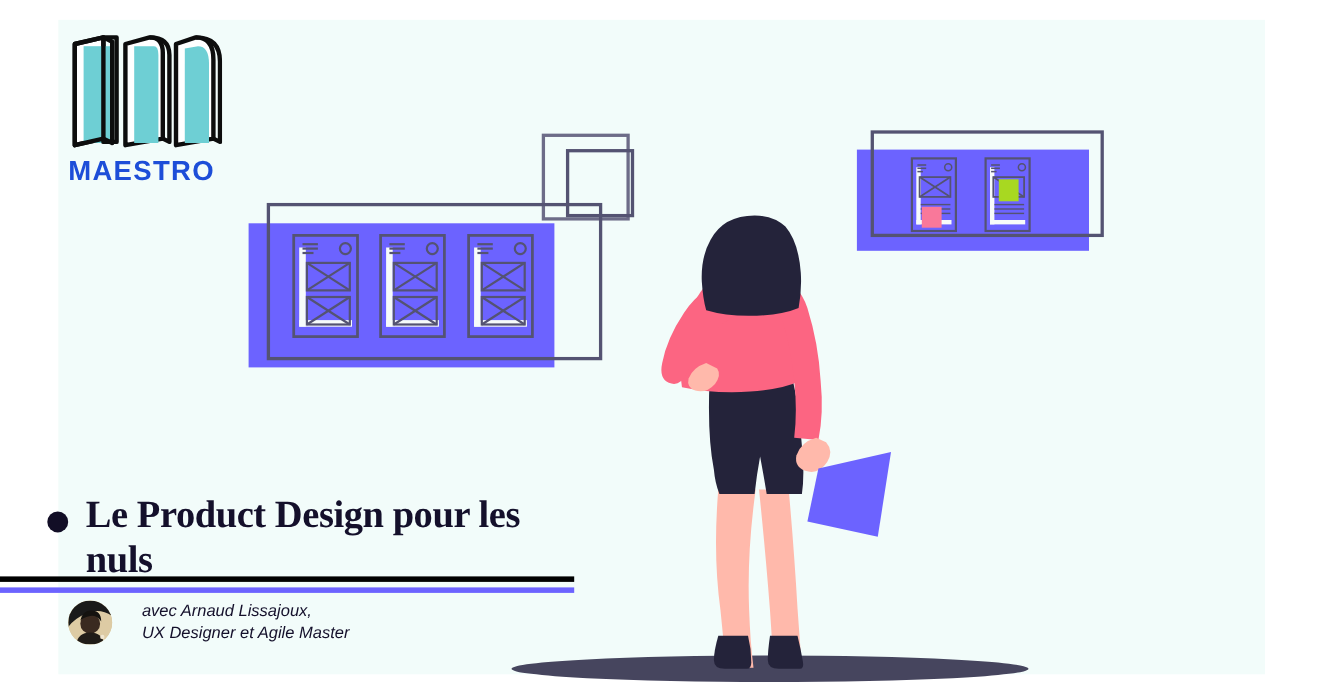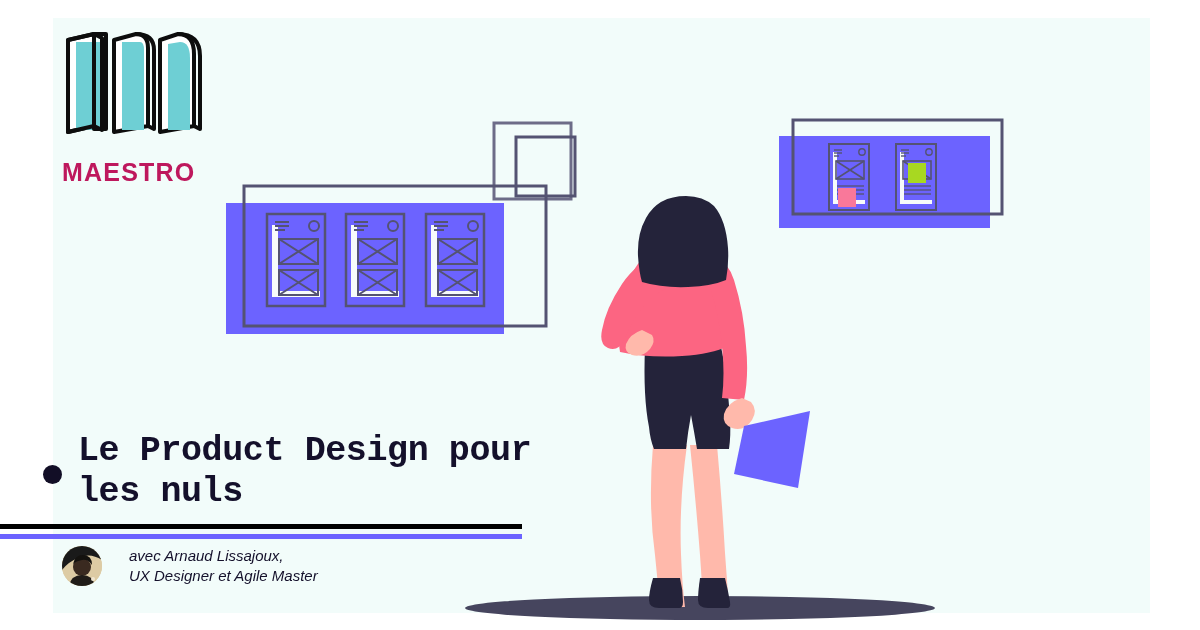--- a/index.html
+++ b/index.html
@@ -31,25 +31,25 @@
     position: absolute;
     left: 62px;
     top: 28px;
     width: 140px;
     height: 145px;
   }
   #logo svg { display: block; }
   .logo-word {
     position: absolute;
     left: 0px;
-    top: 130px;
+    top: 114px;
     font-size: 25px;
     font-weight: 700;
     letter-spacing: 1.2px;
-    color: #be185d;
+    color: #1d4ed8;
     font-family: "Liberation Sans", sans-serif;
   }
 
   
   #illus {
     position: absolute;
     left: 0;
     top: 0;
     width: 1200px;
     height: 630px;
@@ -61,28 +61,28 @@
     left: 43px;
     top: 465px;
     width: 19px;
     height: 19px;
     border-radius: 50%;
     background: #120e26;
   }
   #title {
     position: absolute;
     left: 78px;
-    top: 431px;
+    top: 448px;
     width: 460px;
     font-size: 35px;
     line-height: 1.17;
     font-weight: 700;
     color: #14102b;
     letter-spacing: -0.4px;
-    font-family: Liberation Mono, monospace;
+    font-family: Liberation Serif, serif;
   }
   #rule-black {
     position: absolute;
     left: 0px;
     top: 524px;
     width: 522px;
     height: 5px;
     background: #000000;
   }
   #rule-purple {

